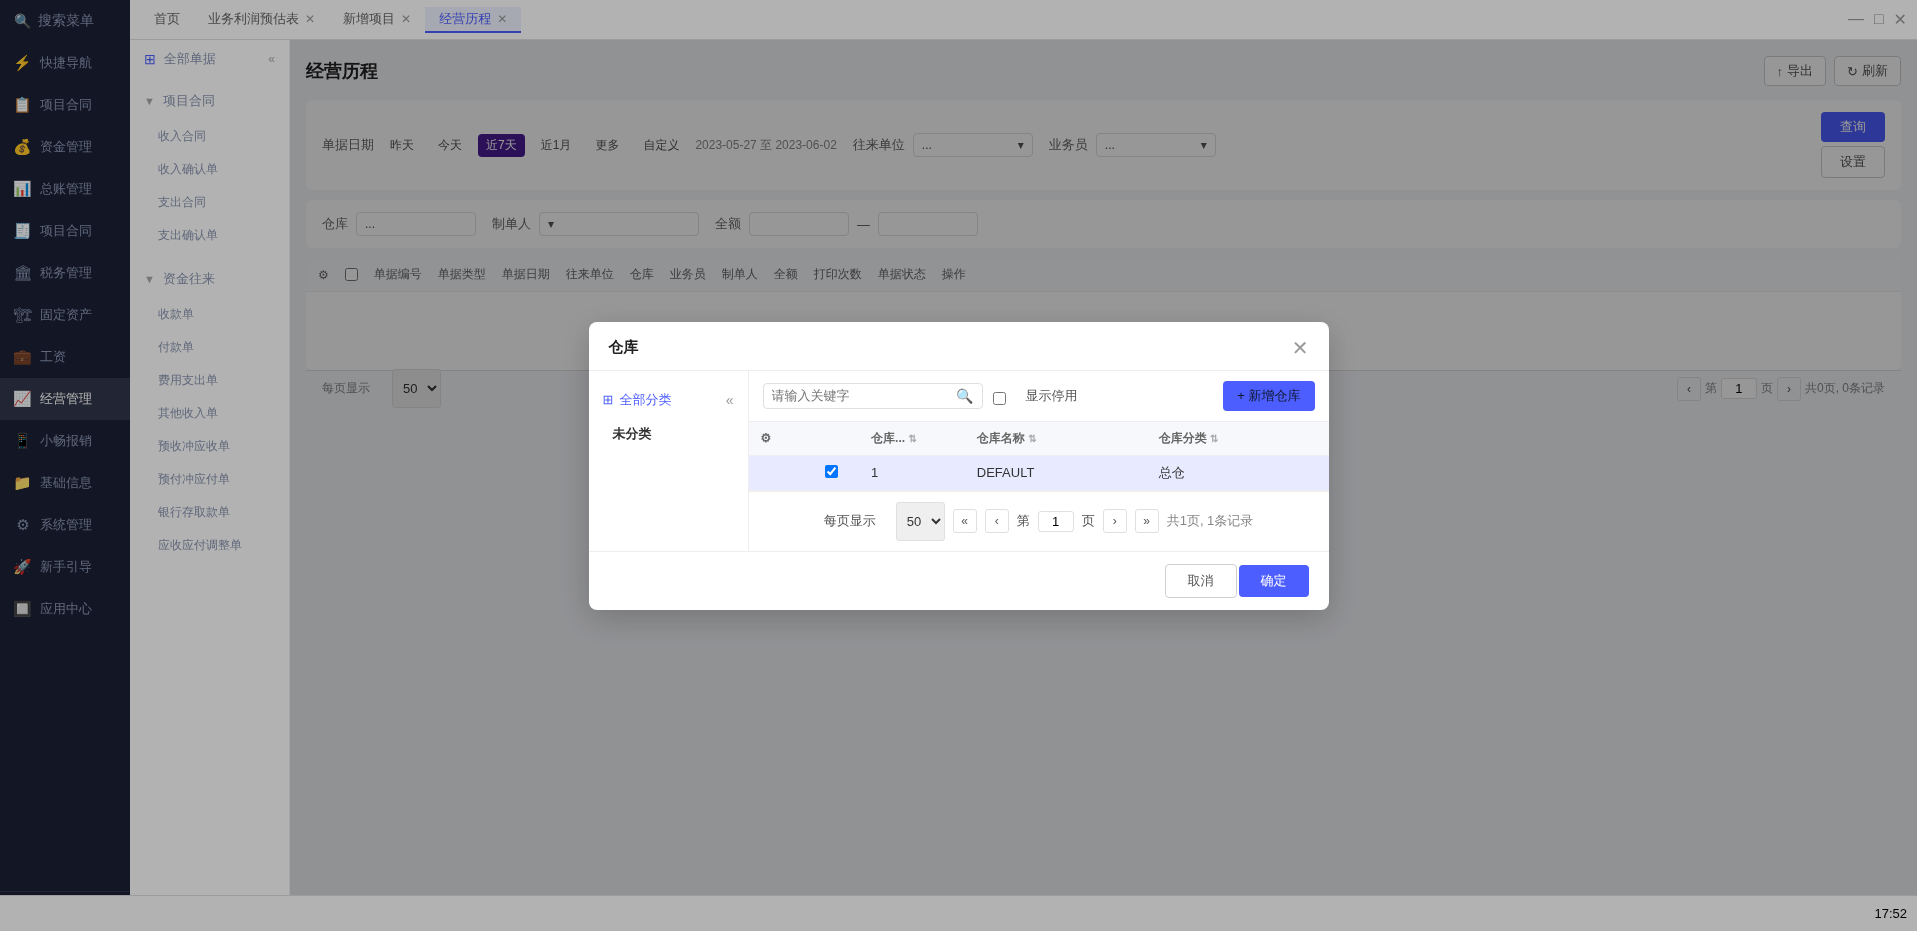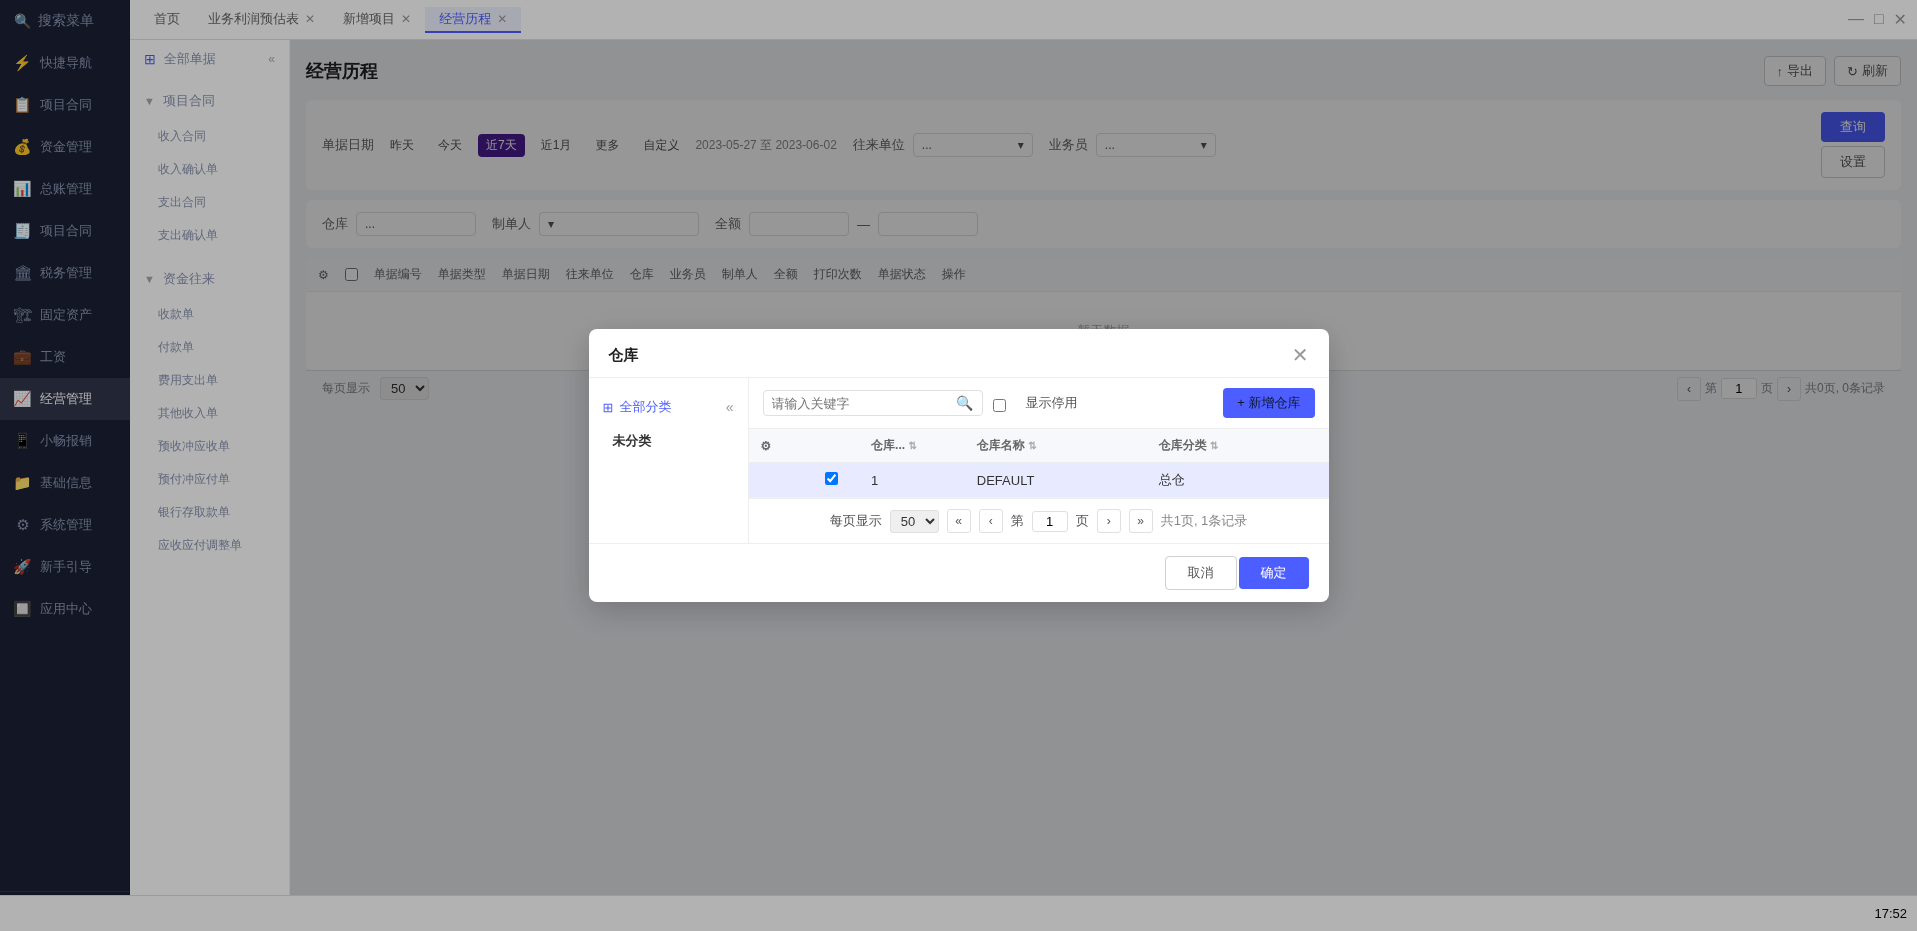--- a/index.html
+++ b/index.html
@@ -87,21 +87,21 @@
     .modal-table tr.selected td { background: #e8eaff; }
     .modal-table th .sort-icon { color: #aaa; font-size: 10px; }
     .col-settings { width: 36px; text-align: center; }
     .col-check { width: 32px; text-align: center; }
     .col-id { width: 60px; }
     .col-code { width: 120px; }
     .col-name { width: 120px; }
 
     
     .modal-pagination { display: flex; align-items: center; justify-content: center; padding: 10px 14px; border-top: 1px solid #eee; gap: 8px; font-size: 13px; color: #555; }
-    .page-size-select { border: 1px solid #e0e0e0; border-radius: 3px; padding: 2px 6px; font-size: 13px; color: #333; cursor: pointer; }
+    .page-size-select { border: 1px solid #e0e0e0; border-radius: 3px; padding: 10px 6px; font-size: 13px; color: #333; cursor: pointer; margin-left: 12px; }
     .page-nav-btn { width: 24px; height: 24px; display: flex; align-items: center; justify-content: center; border: 1px solid #e0e0e0; border-radius: 3px; cursor: pointer; color: #555; font-size: 12px; }
     .page-input { width: 36px; text-align: center; border: 1px solid #e0e0e0; border-radius: 3px; padding: 2px 4px; font-size: 13px; }
     .page-info { color: #888; font-size: 13px; }
 
     
     .modal-actions { display: flex; align-items: center; justify-content: flex-end; padding: 12px 20px; gap: 2px; border-top: 1px solid #eee; }
     .btn-cancel { padding: 7px 22px; background: #fff; color: #555; border: 1px solid #d0d0d0; border-radius: 4px; font-size: 13px; cursor: pointer; }
     .btn-confirm { padding: 7px 22px; background: #4c5eff; color: #fff; border: none; border-radius: 4px; font-size: 13px; cursor: pointer; }
 
     

